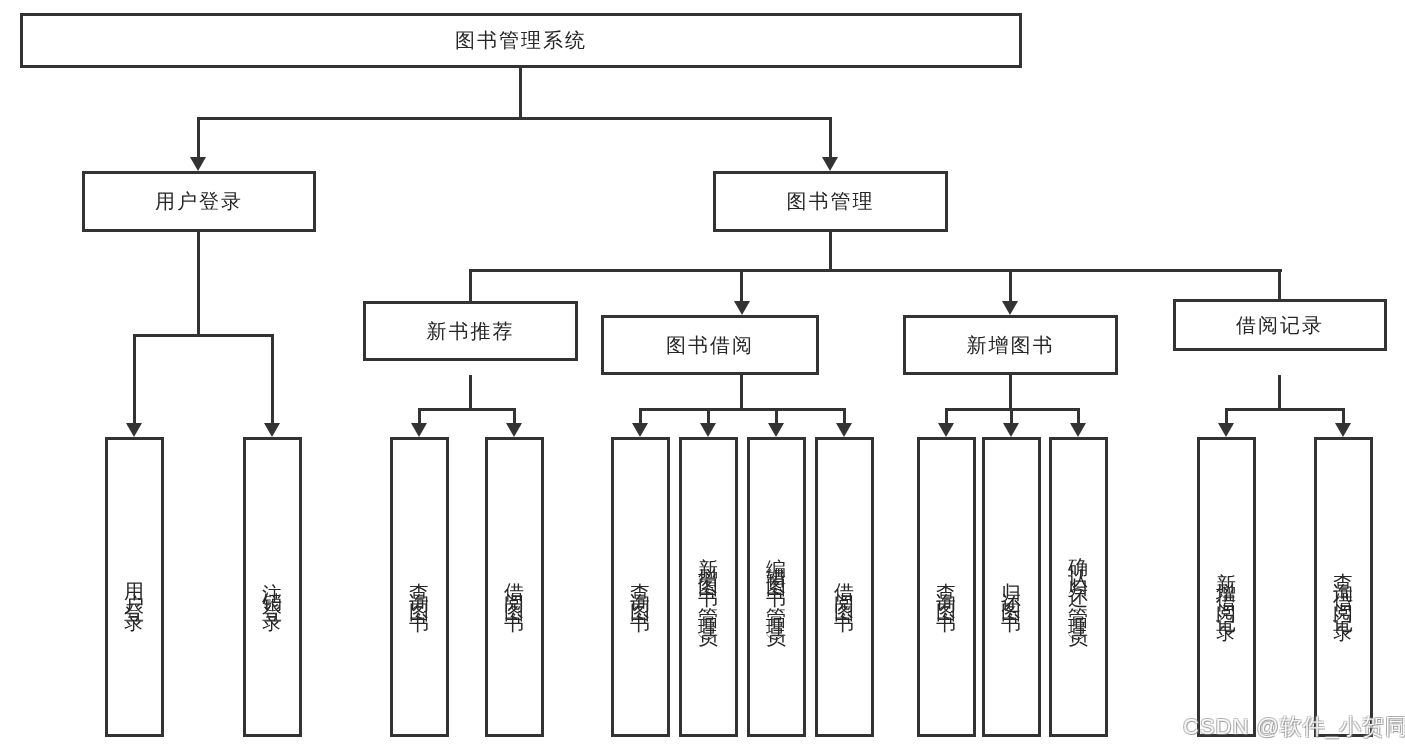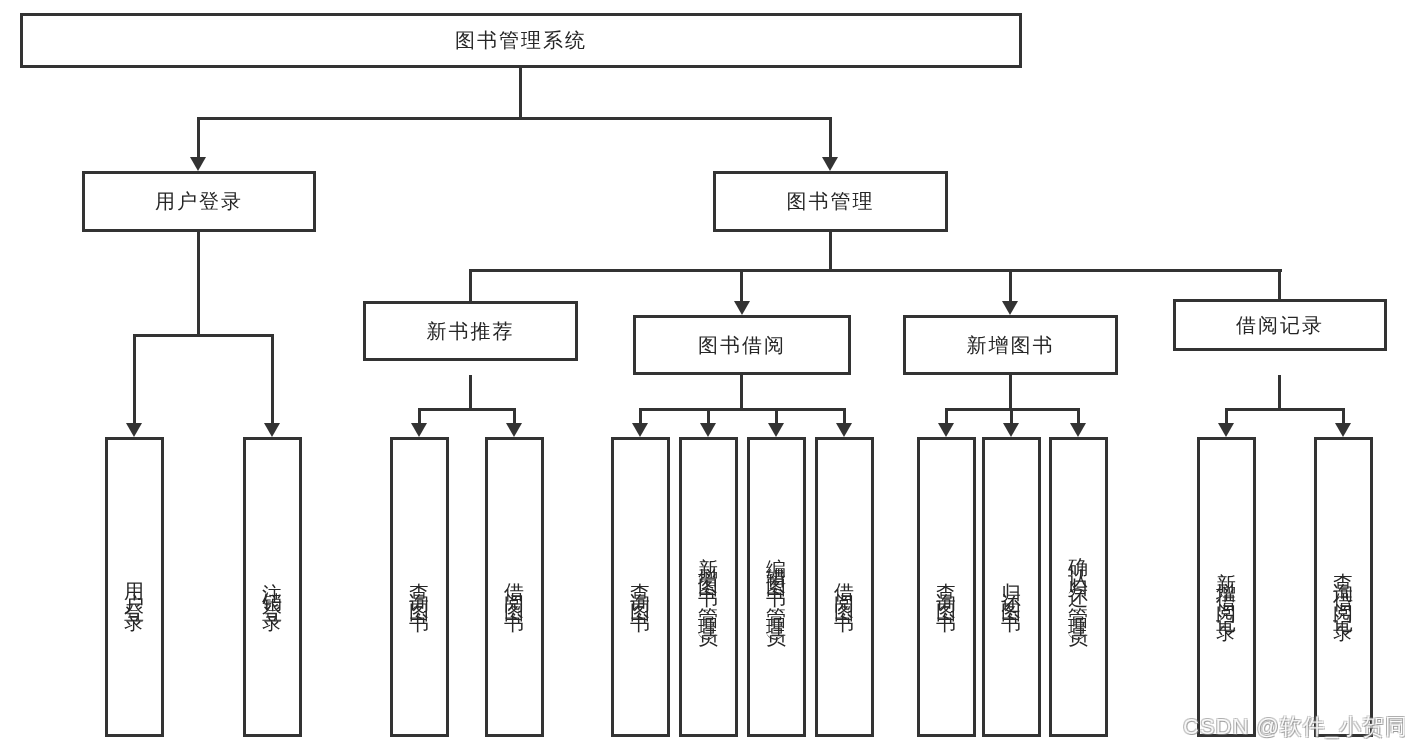--- a/index.html
+++ b/index.html
@@ -91,21 +91,21 @@
   <div class="vl" style="left:740px;top:269px;height:33px;"></div>
   <div class="ah" style="left:734px;top:301px;"></div>
   <div class="vl" style="left:1009px;top:269px;height:33px;"></div>
   <div class="ah" style="left:1002px;top:301px;"></div>
   <div class="vl" style="left:1278px;top:269px;height:33px;"></div>
   <div class="ah" style="left:1272px;top:301px;"></div>
 
   <div class="box" style="left:363px;top:301px;width:215px;height:60px;">
     <span class="hlabel">新书推荐</span>
   </div>
-  <div class="box" style="left:633px;top:315px;width:218px;height:60px;">
+  <div class="box" style="left:601px;top:315px;width:218px;height:60px;">
     <span class="hlabel">图书借阅</span>
   </div>
   <div class="box" style="left:903px;top:315px;width:215px;height:60px;">
     <span class="hlabel">新增图书</span>
   </div>
   <div class="box" style="left:1173px;top:299px;width:214px;height:52px;">
     <span class="hlabel">借阅记录</span>
   </div>
 
   <div class="vl" style="left:469px;top:375px;height:36px;"></div>

